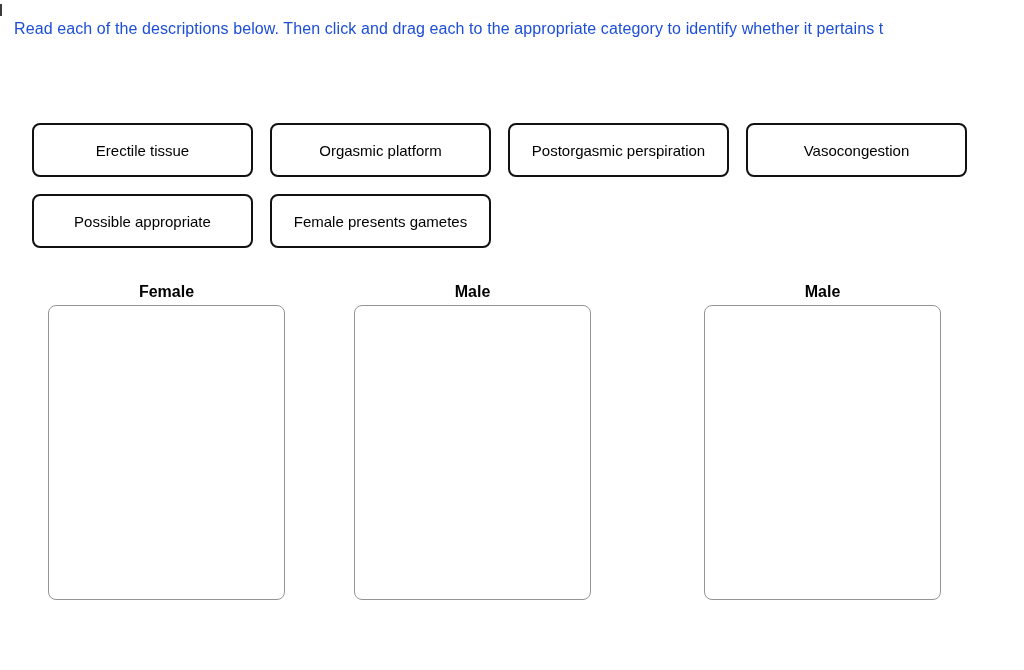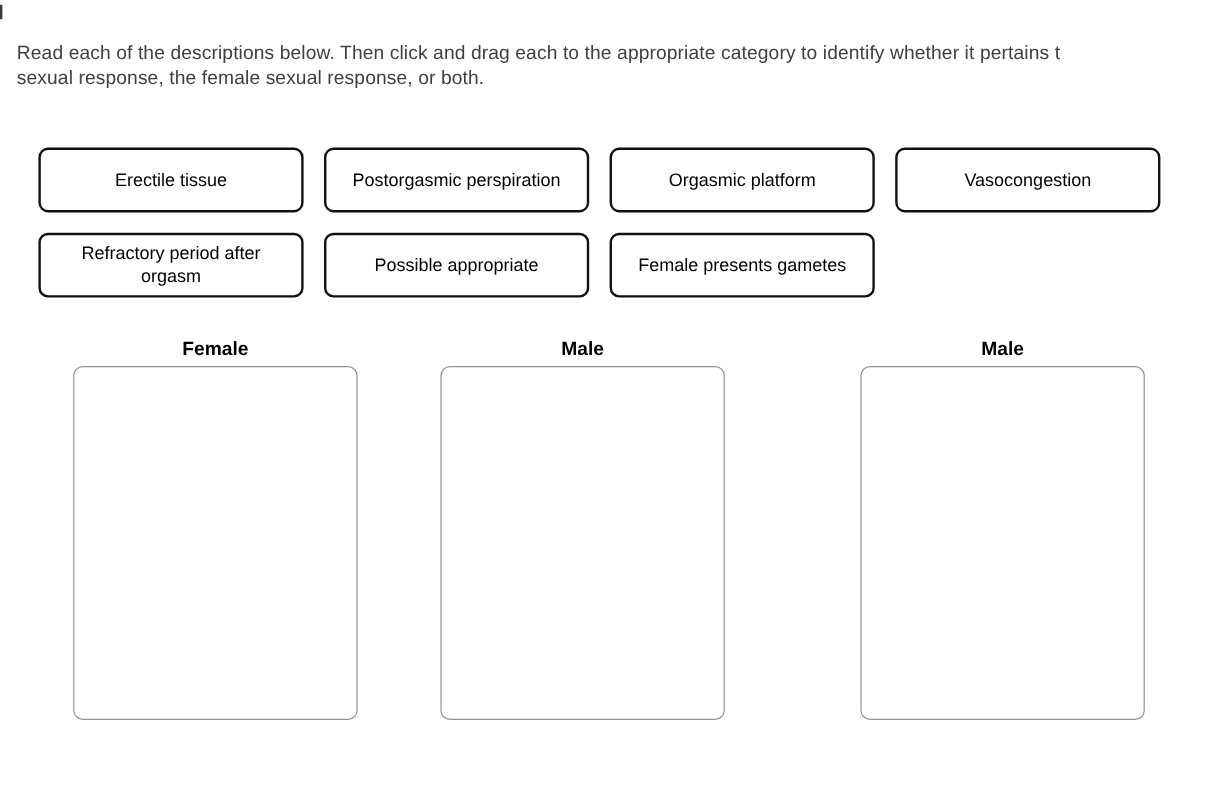--- a/index.html
+++ b/index.html
@@ -15,23 +15,22 @@
     left: 0; top: 4px;
     width: 2px; height: 12px;
     background: #3a3a3a;
   }
   .instructions {
     position: absolute;
     left: 14px; top: 18px;
     width: 1010px;
     font-size: 16px;
     line-height: 21px;
-    color: #404040;
+    color: #1d4ed8;
     letter-spacing: 0.1px;
-    margin-top: 16px;
   }
   .instructions div { white-space: nowrap; overflow: hidden; }
   .cards {
     position: absolute;
     left: 32px; top: 123px;
     display: grid;
     grid-template-columns: repeat(4, 221px);
     grid-template-rows: 54px 54px;
     column-gap: 11px;
     row-gap: 8px;
@@ -49,21 +48,20 @@
     line-height: 19px;
     color: #000000;
     padding: 0 8px;
     cursor: grab;
     user-select: none;
   }
   .category {
     position: absolute;
     top: 283px;
     width: 237px;
-    margin-left: 13px;
   }
   .cat-header {
     text-align: center;
     font-size: 16px;
     font-weight: bold;
     line-height: 18px;
     color: #000000;
     margin-bottom: 4px;
   }
   .drop-zone {
@@ -77,29 +75,27 @@
   .category.male   { left: 354px; }
   .category.both   { left: 704px; }
 </style>
 </head>
 <body>
 
 <div class="edge-mark"></div>
 
 <div class="instructions">
   <div>Read each of the descriptions below. Then click and drag each to the appropriate category to identify whether it pertains t</div>
-  <div>sexual response, the female sexual response, or both.</div>
 </div>
 
 <div class="cards">
   <div class="card">Erectile tissue</div>
+  <div class="card">Orgasmic platform</div>
   <div class="card">Postorgasmic perspiration</div>
-  <div class="card">Orgasmic platform</div>
   <div class="card">Vasocongestion</div>
-  <div class="card">Refractory period after orgasm</div>
   <div class="card">Possible appropriate</div>
   <div class="card">Female presents gametes</div>
 </div>
 
 <div class="category female">
   <div class="cat-header">Female</div>
   <div class="drop-zone"></div>
 </div>
 
 <div class="category male">

